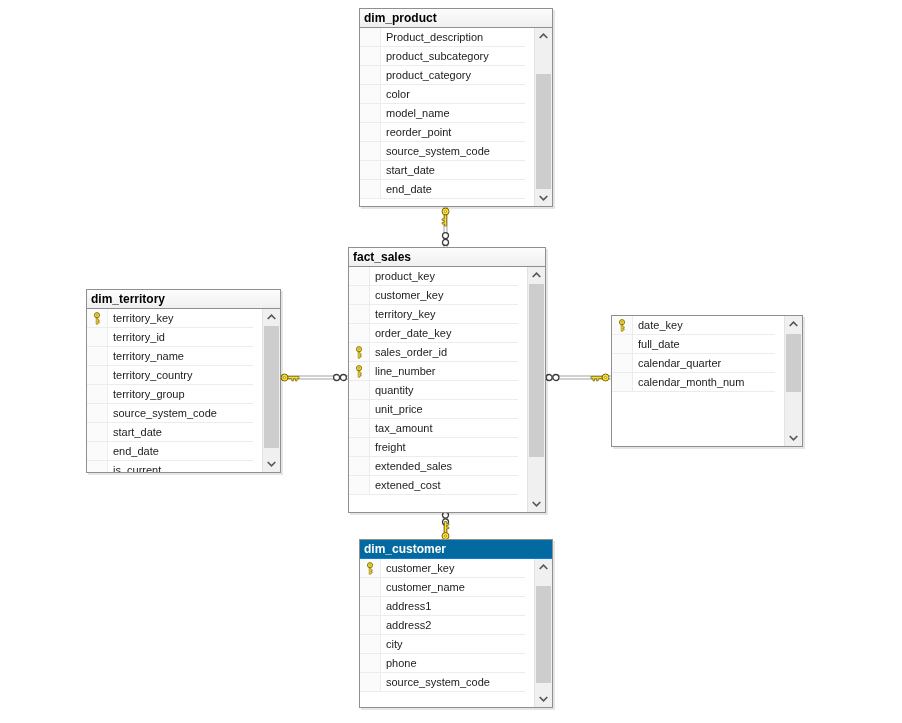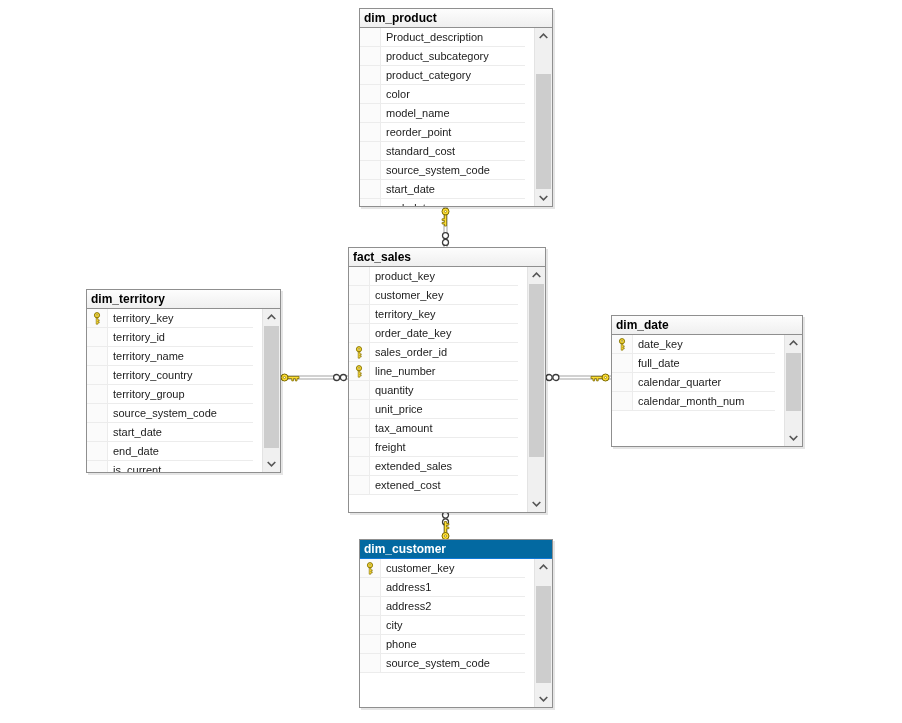--- a/index.html
+++ b/index.html
@@ -92,24 +92,20 @@
         <div class="row">
             <span class="gut"></span>
             <span class="cn">model_name</span>
           </div>
         <div class="row">
             <span class="gut"></span>
             <span class="cn">reorder_point</span>
           </div>
         <div class="row">
             <span class="gut"></span>
-            <span class="cn">standard_cost</span>
-          </div>
-        <div class="row">
-            <span class="gut"></span>
             <span class="cn">source_system_code</span>
           </div>
         <div class="row">
             <span class="gut"></span>
             <span class="cn">start_date</span>
           </div>
         <div class="row">
             <span class="gut"></span>
             <span class="cn">end_date</span>
           </div>
@@ -268,21 +264,20 @@
         <div class="ar dn">
             <svg width="9" height="6" viewBox="0 0 9 6">
               <path d="M0.7 1 L4.5 4.8 L8.3 1" fill="none" stroke="#555555" stroke-width="1.6"></path>
             </svg>
           </div>
       </div>
     </div>
   </div>
 
   <div class="tbl" style="left:611px;top:315px;width:190px;height:130px">
-    <div class="hd">dim_date</div>
     <div class="bd">
       <div class="rows">
         <div class="row">
             <span class="gut">
               <svg viewBox="0 0 10 13" width="10" height="13">
                 <circle cx="5" cy="3.2" r="2.6" fill="#ffdf33" stroke="#7c6a00" stroke-width="0.9"></circle>
                 <circle cx="5" cy="3.2" r="0.9" fill="#fffbe0" stroke="#7c6a00" stroke-width="0.5"></circle>
                 <path d="M4.2 6 L4.2 12.2 L5.8 12.2 L5.8 11 L7.2 11 L7.2 9.8 L5.8 9.8 L5.8 9 L7.2 9 L7.2 7.8 L5.8 7.8 L5.8 6 Z" fill="#ffdf33" stroke="#7c6a00" stroke-width="0.6"></path>
               </svg>
             </span>
@@ -326,20 +321,24 @@
               <svg viewBox="0 0 10 13" width="10" height="13">
                 <circle cx="5" cy="3.2" r="2.6" fill="#ffdf33" stroke="#7c6a00" stroke-width="0.9"></circle>
                 <circle cx="5" cy="3.2" r="0.9" fill="#fffbe0" stroke="#7c6a00" stroke-width="0.5"></circle>
                 <path d="M4.2 6 L4.2 12.2 L5.8 12.2 L5.8 11 L7.2 11 L7.2 9.8 L5.8 9.8 L5.8 9 L7.2 9 L7.2 7.8 L5.8 7.8 L5.8 6 Z" fill="#ffdf33" stroke="#7c6a00" stroke-width="0.6"></path>
               </svg>
             </span>
             <span class="cn">customer_key</span>
           </div>
         <div class="row">
             <span class="gut"></span>
+            <span class="cn">customer_name</span>
+          </div>
+        <div class="row">
+            <span class="gut"></span>
             <span class="cn">address1</span>
           </div>
         <div class="row">
             <span class="gut"></span>
             <span class="cn">address2</span>
           </div>
         <div class="row">
             <span class="gut"></span>
             <span class="cn">city</span>
           </div>

